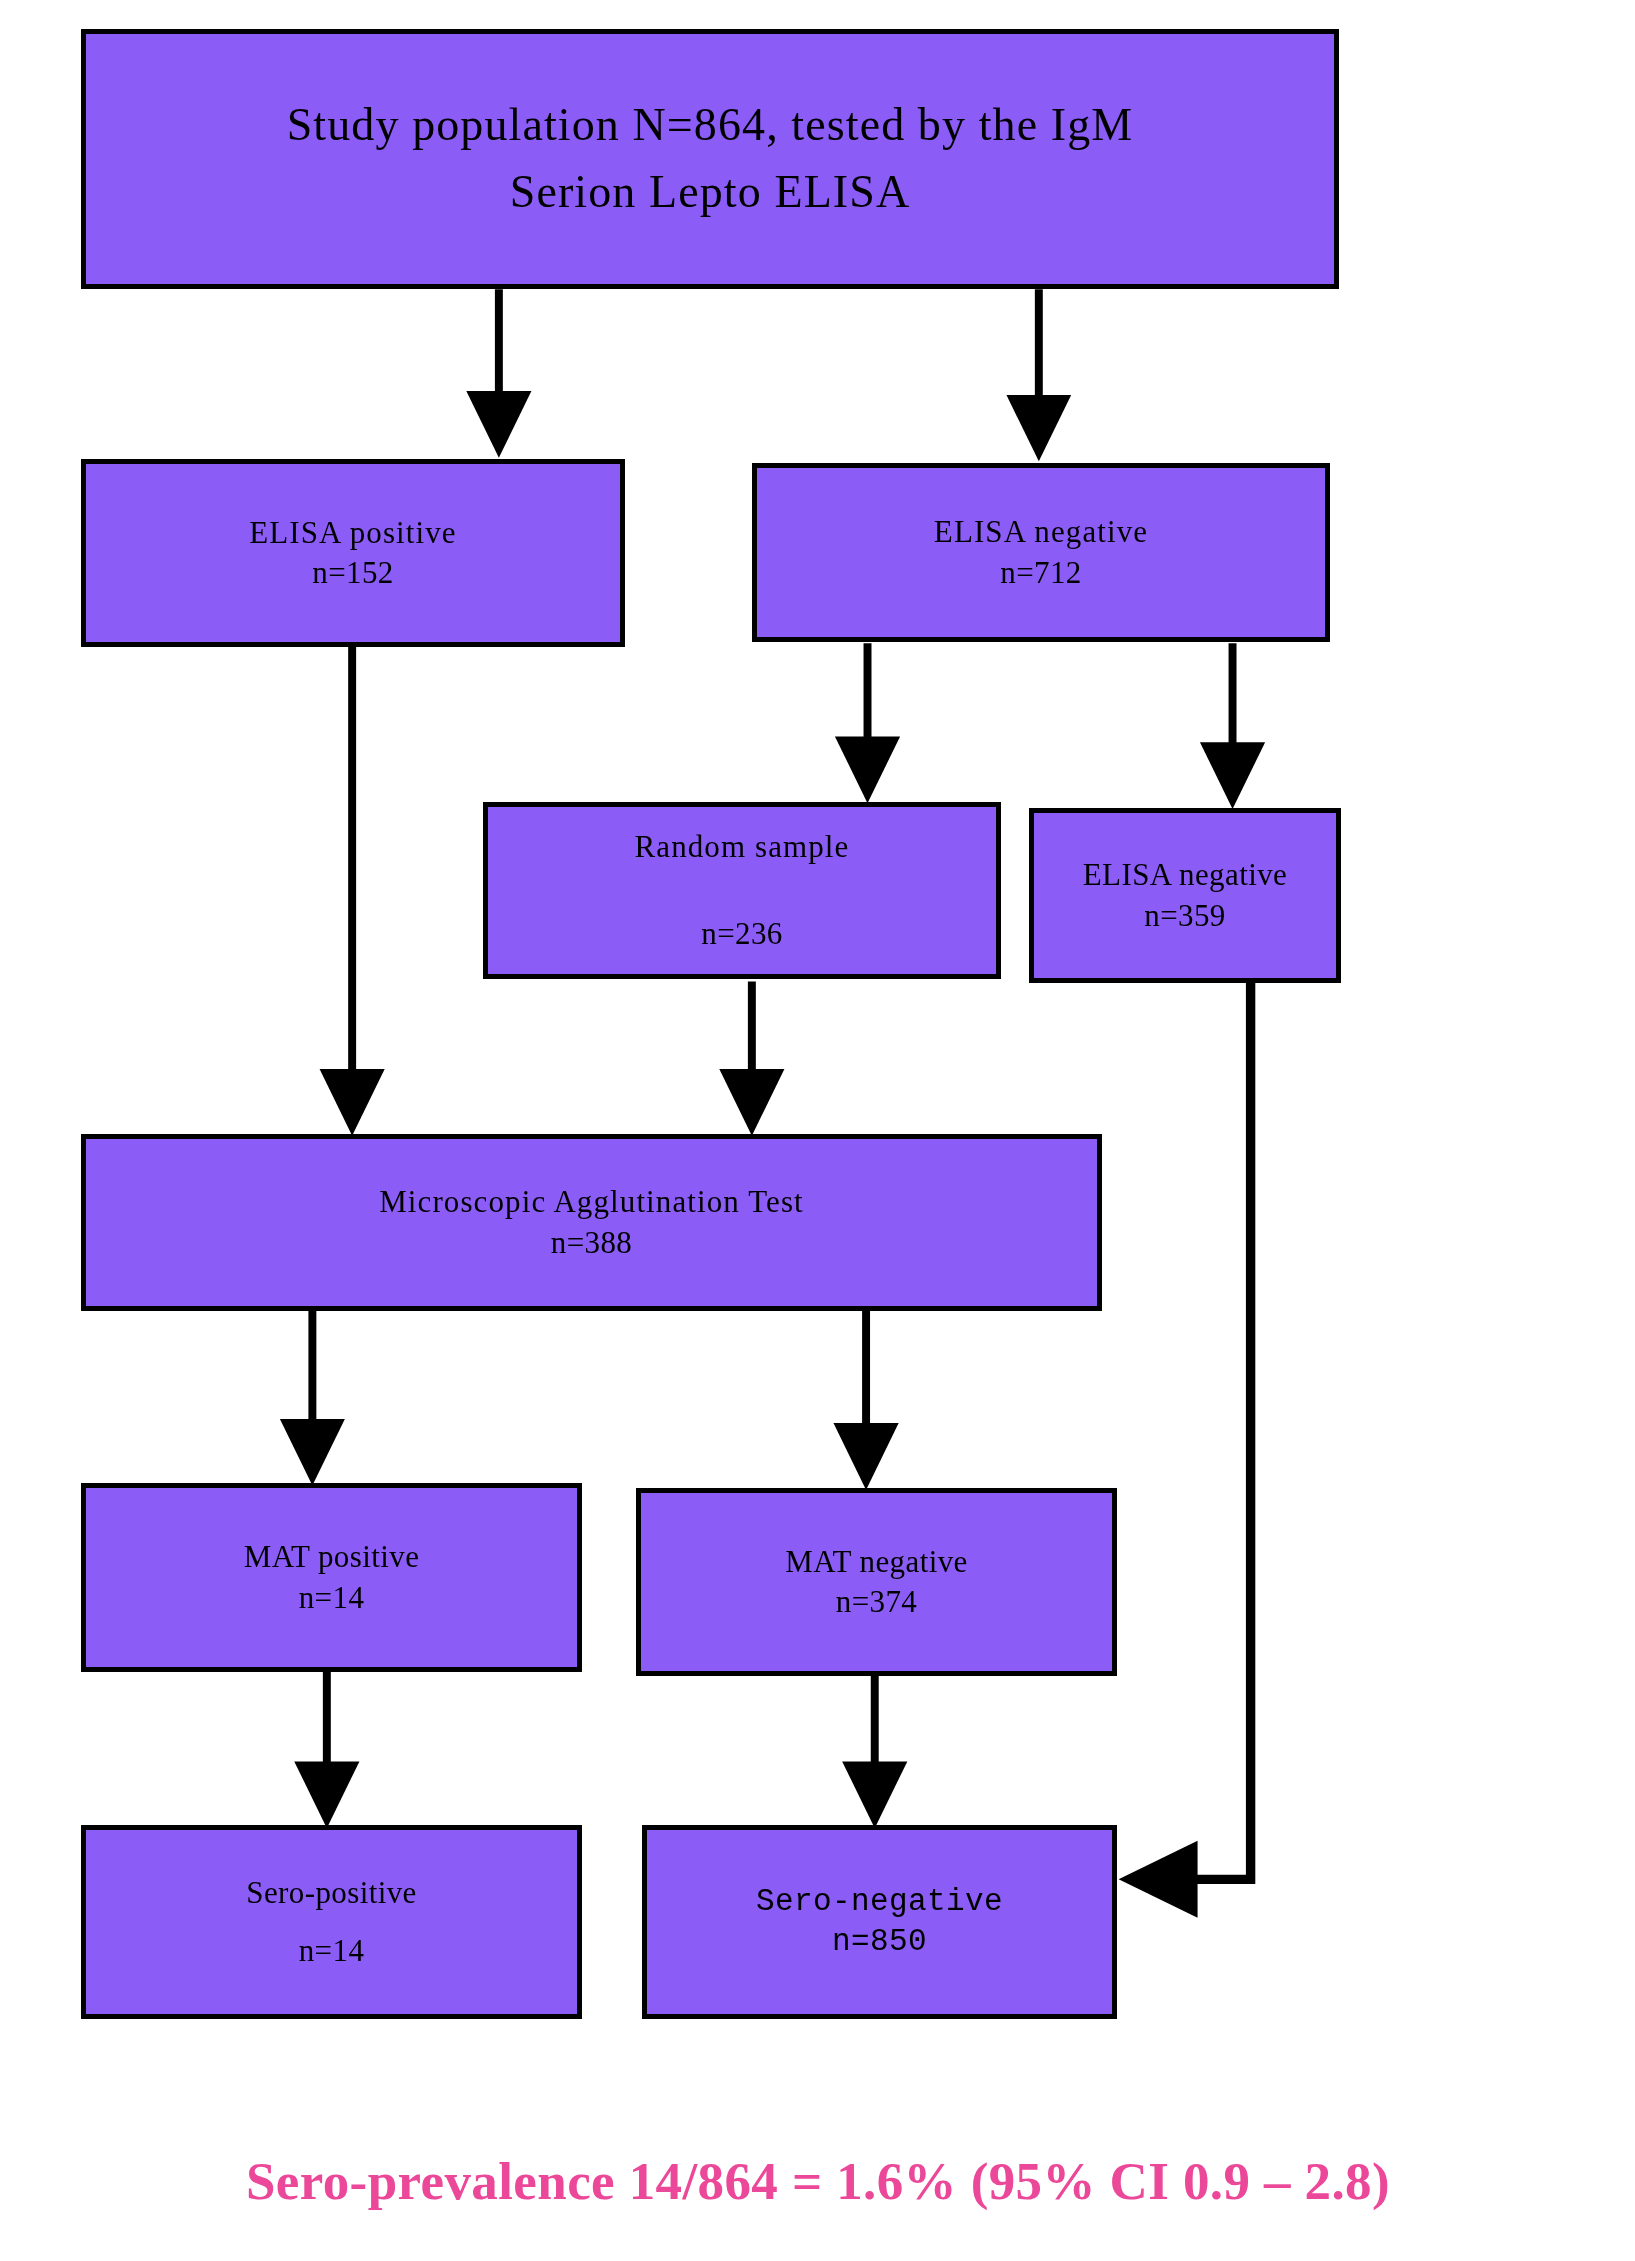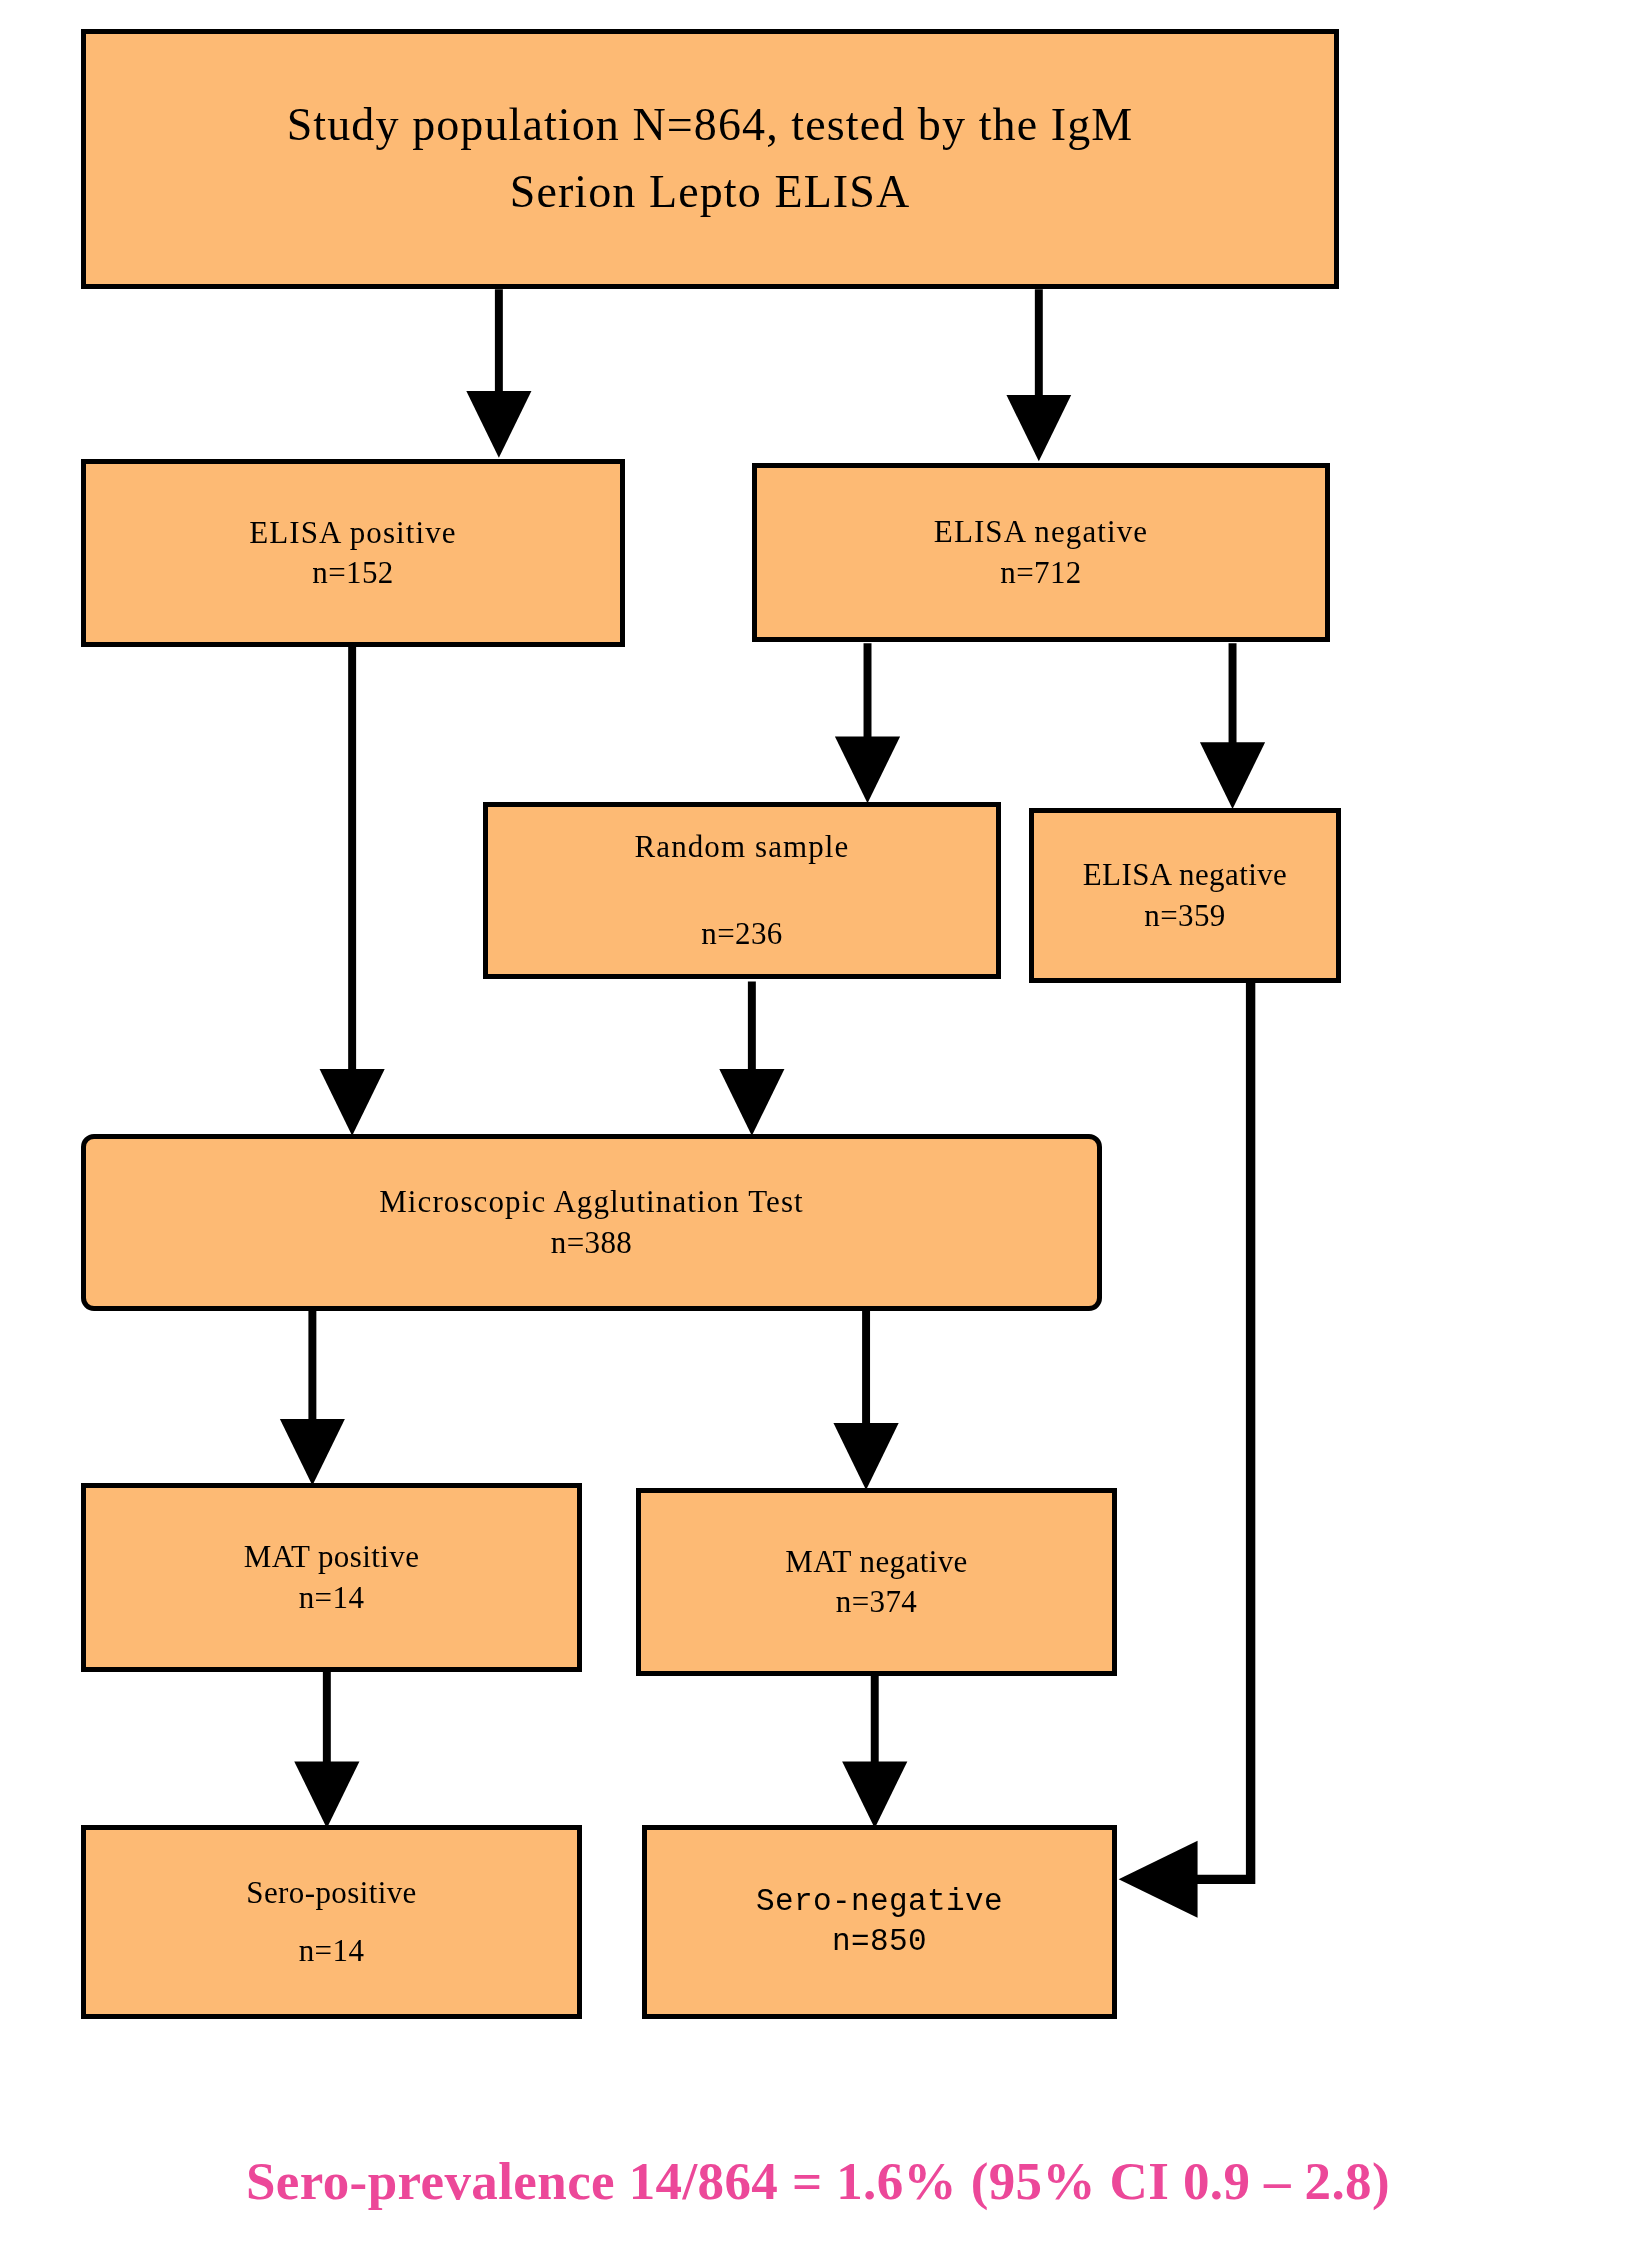--- a/index.html
+++ b/index.html
@@ -21,21 +21,21 @@
   #flow-svg {
     position: absolute;
     left: 0;
     top: 0;
     width: 1636px;
     height: 2261px;
   }
   .node-box {
     position: absolute;
     box-sizing: border-box;
-    background: #fdba74;
+    background: #8b5cf6;
     border: 5px solid #000000;
     display: flex;
     flex-direction: column;
     justify-content: center;
     text-align: center;
   }
   .node-line {
     display: block;
     font-size: 31px;
     line-height: 1.30;
@@ -116,21 +116,21 @@
   <div class="node-box" style="left:483px; top:802px; width:518px; height:177px;gap:47px;">
     <span class="node-line wide">Random  sample</span>
     <span class="node-line">n=236</span>
   </div>
 
   <div class="node-box" style="left:1029px; top:808px; width:312px; height:175px;">
     <span class="node-line">ELISA negative</span>
     <span class="node-line">n=359</span>
   </div>
 
-  <div class="node-box" style="left:81px; top:1134px; width:1021px; height:177px;border-radius:13px;">
+  <div class="node-box" style="left:81px; top:1134px; width:1021px; height:177px;">
     <span class="node-line wide">Microscopic  Agglutination  Test</span>
     <span class="node-line">n=388</span>
   </div>
 
   <div class="node-box" style="left:81px; top:1483px; width:501px; height:189px;">
     <span class="node-line">MAT positive</span>
     <span class="node-line">n=14</span>
   </div>
 
   <div class="node-box" style="left:636px; top:1488px; width:481px; height:188px;">

